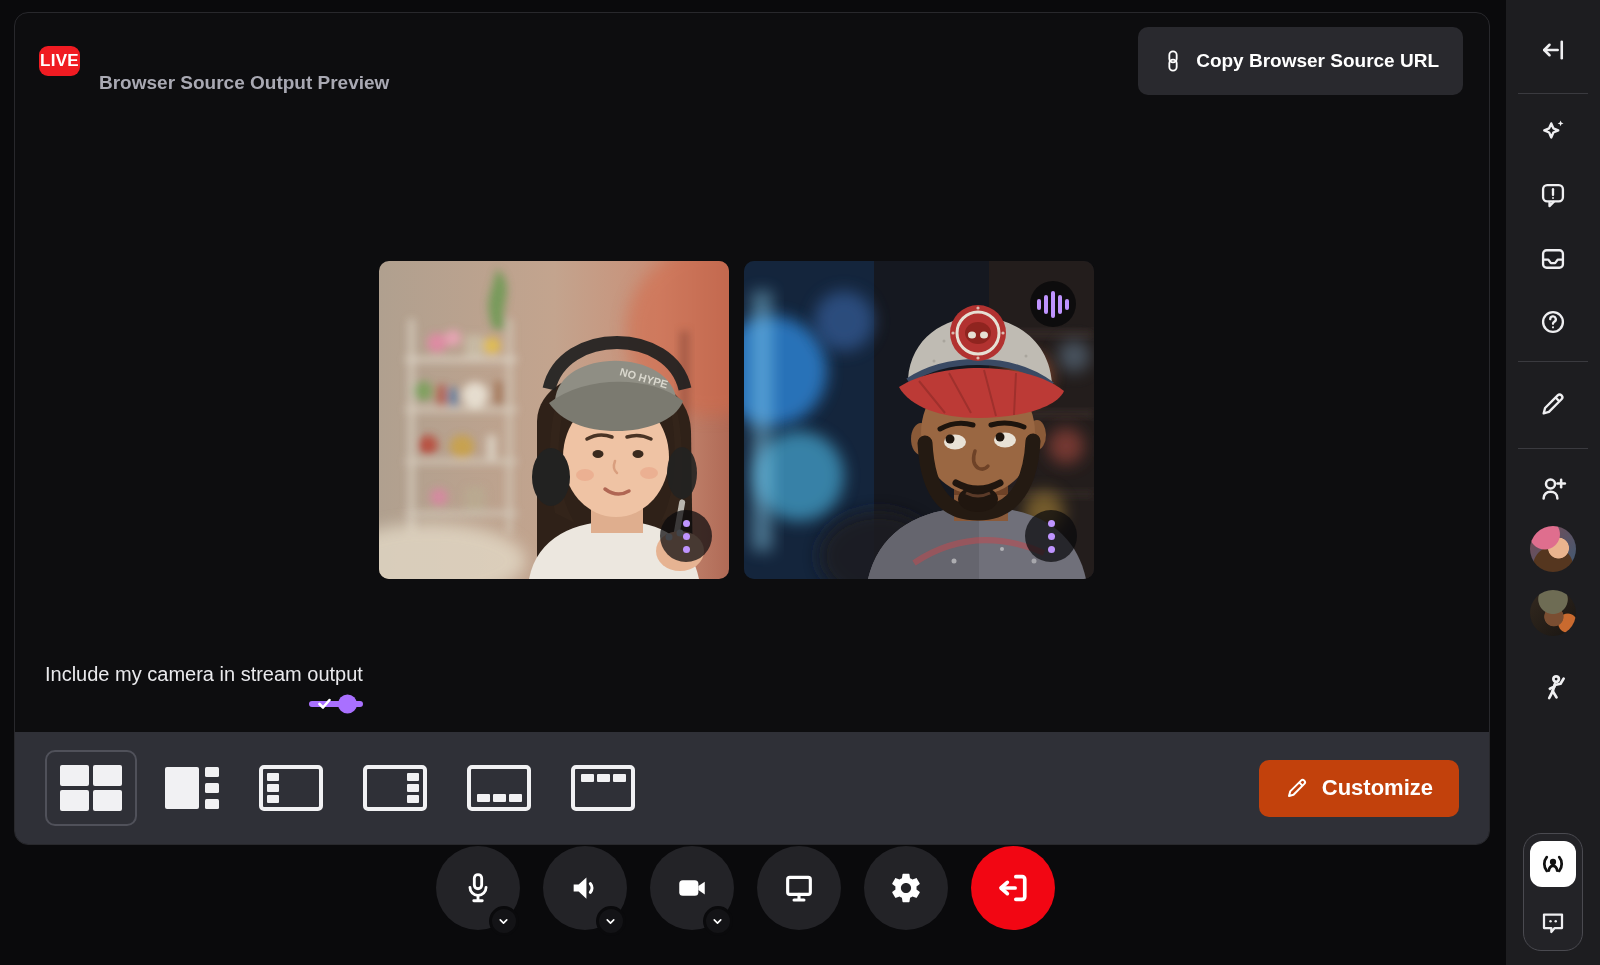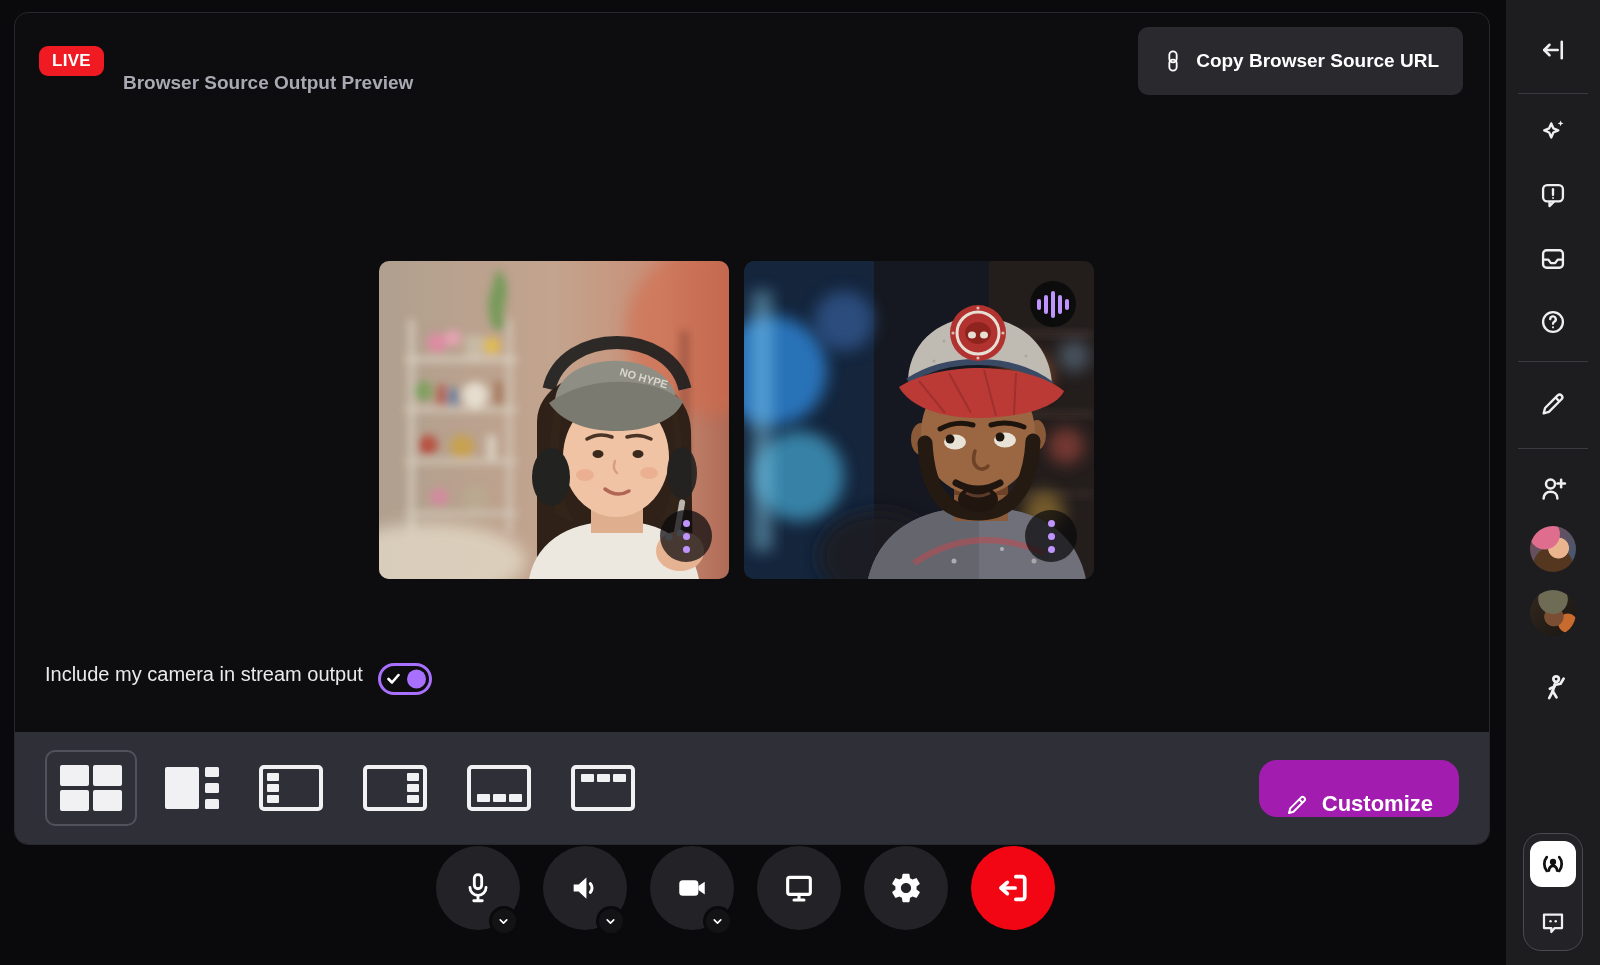--- a/index.html
+++ b/index.html
@@ -12,21 +12,21 @@
 
   
   .panel {
     position:absolute; left:14px; top:12px; width:1476px; height:833px;
     background:#0d0d0f; border:1px solid #28282c; border-radius:14px;
   }
   .header { position:absolute; top:22px; left:24px; right:26px; height:52px;
     display:flex; align-items:center; }
   .live-badge {
     background:#f01b22; color:#fff; font-weight:800; font-size:17px;
-    letter-spacing:.3px; padding:5px 13px; border-radius:9px; line-height:20px;
+    letter-spacing:.3px; padding:5px 1px; border-radius:9px; line-height:20px;
   }
   .panel-title { color:#a9a9b3; font-weight:700; font-size:19px; margin-left:19px;margin-top:43px; }
   .copy-btn {
     margin-left:auto; background:#29292e; border-radius:10px; height:68px;
     display:flex; align-items:center; gap:12px; padding:0 24px; cursor:pointer;
   }
   .copy-btn span { color:#fff; font-weight:700; font-size:19px; }
 
   
   .tiles { position:absolute; left:364px; top:248px; display:flex; gap:15px; }
@@ -51,21 +51,21 @@
     border-radius:50%; background:rgba(8,8,10,.82);
     display:flex; align-items:center; justify-content:center; gap:3px;
   }
   .audio-pill i { width:4px; border-radius:2px; background:#bf94ff; }
   .audio-pill i:nth-child(1){height:11px} .audio-pill i:nth-child(2){height:19px}
   .audio-pill i:nth-child(3){height:27px} .audio-pill i:nth-child(4){height:19px}
   .audio-pill i:nth-child(5){height:11px}
 
   
   .toggle-row { position:absolute; left:30px; top:650px; height:34px;
-    display:flex; align-items:flex-start; gap:15px; }
+    display:flex; align-items:flex-end; gap:15px;flex-direction:column; }
   .toggle-label { color:#e9e9ec; font-size:20px; }
   .switch {
     width:54px; height:32px; border:3px solid #a970ff; border-radius:18px;
     position:relative; background:transparent; cursor:pointer;
   }
   .switch .knob { position:absolute; right:3px; top:50%; transform:translateY(-50%);
     width:19px; height:19px; border-radius:50%; background:#a970ff; }
   .switch svg { position:absolute; left:6px; top:50%; transform:translateY(-50%); }
 
   
@@ -73,22 +73,22 @@
     position:absolute; left:0; right:0; bottom:0; height:112px; background:#2f3037;
     border-radius:0 0 13px 13px; display:flex; align-items:center; padding:0 30px;
   }
   .layout-option { display:flex; align-items:center; justify-content:center;
     margin-right:40px; cursor:pointer; }
   .layout-option.selected {
     width:92px; height:76px; border:2px solid #50515a; border-radius:10px;
     margin-right:28px;
   }
   .customize-btn {
-    margin-left:auto; height:57px; background:#a21caf; border-radius:18px;
-    display:flex; align-items:flex-end; gap:13px; padding:0 26px; cursor:pointer;
+    margin-left:auto; height:57px; background:#c2410c; border-radius:10px;
+    display:flex; align-items:center; gap:13px; padding:0 26px; cursor:pointer;
   }
   .customize-btn span { color:#fff; font-weight:700; font-size:22px; }
 
   
   .controls { position:absolute; left:0; top:846px; width:1490px;
     display:flex; justify-content:center; gap:23px; }
   .ctl {
     width:84px; height:84px; border-radius:50%; background:#232327;
     position:relative; display:flex; align-items:center; justify-content:center;
     cursor:pointer;

